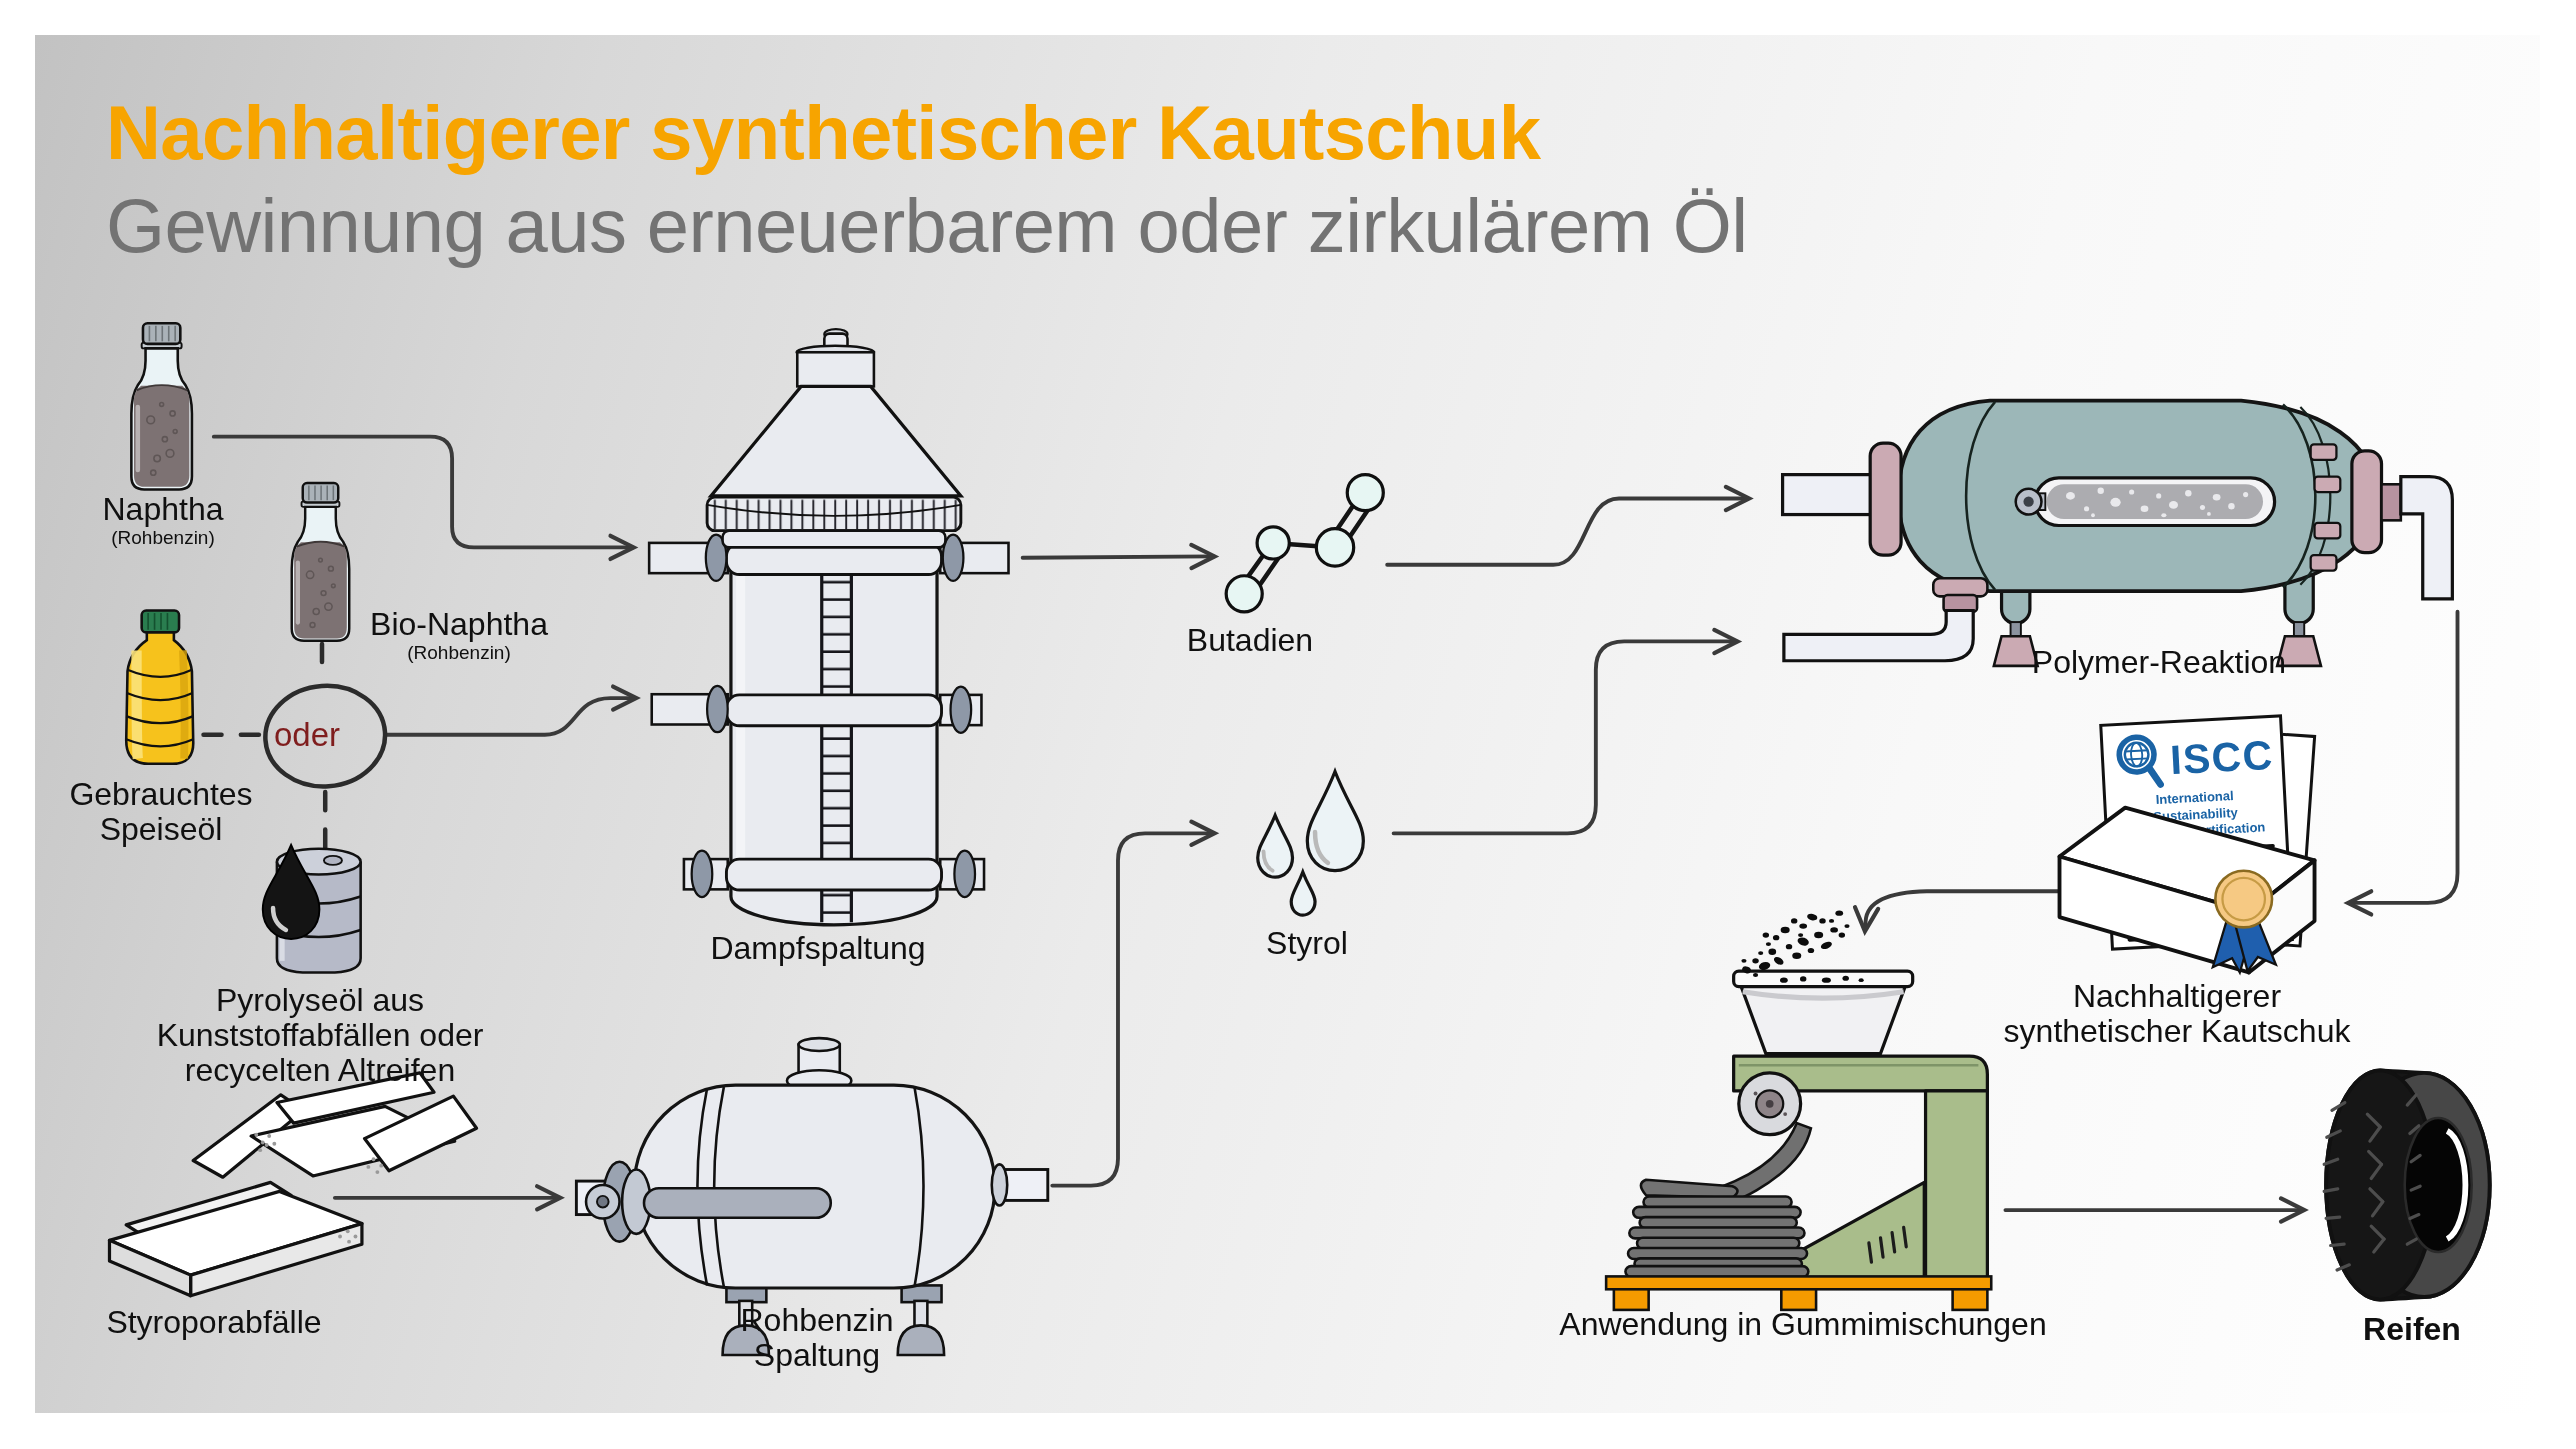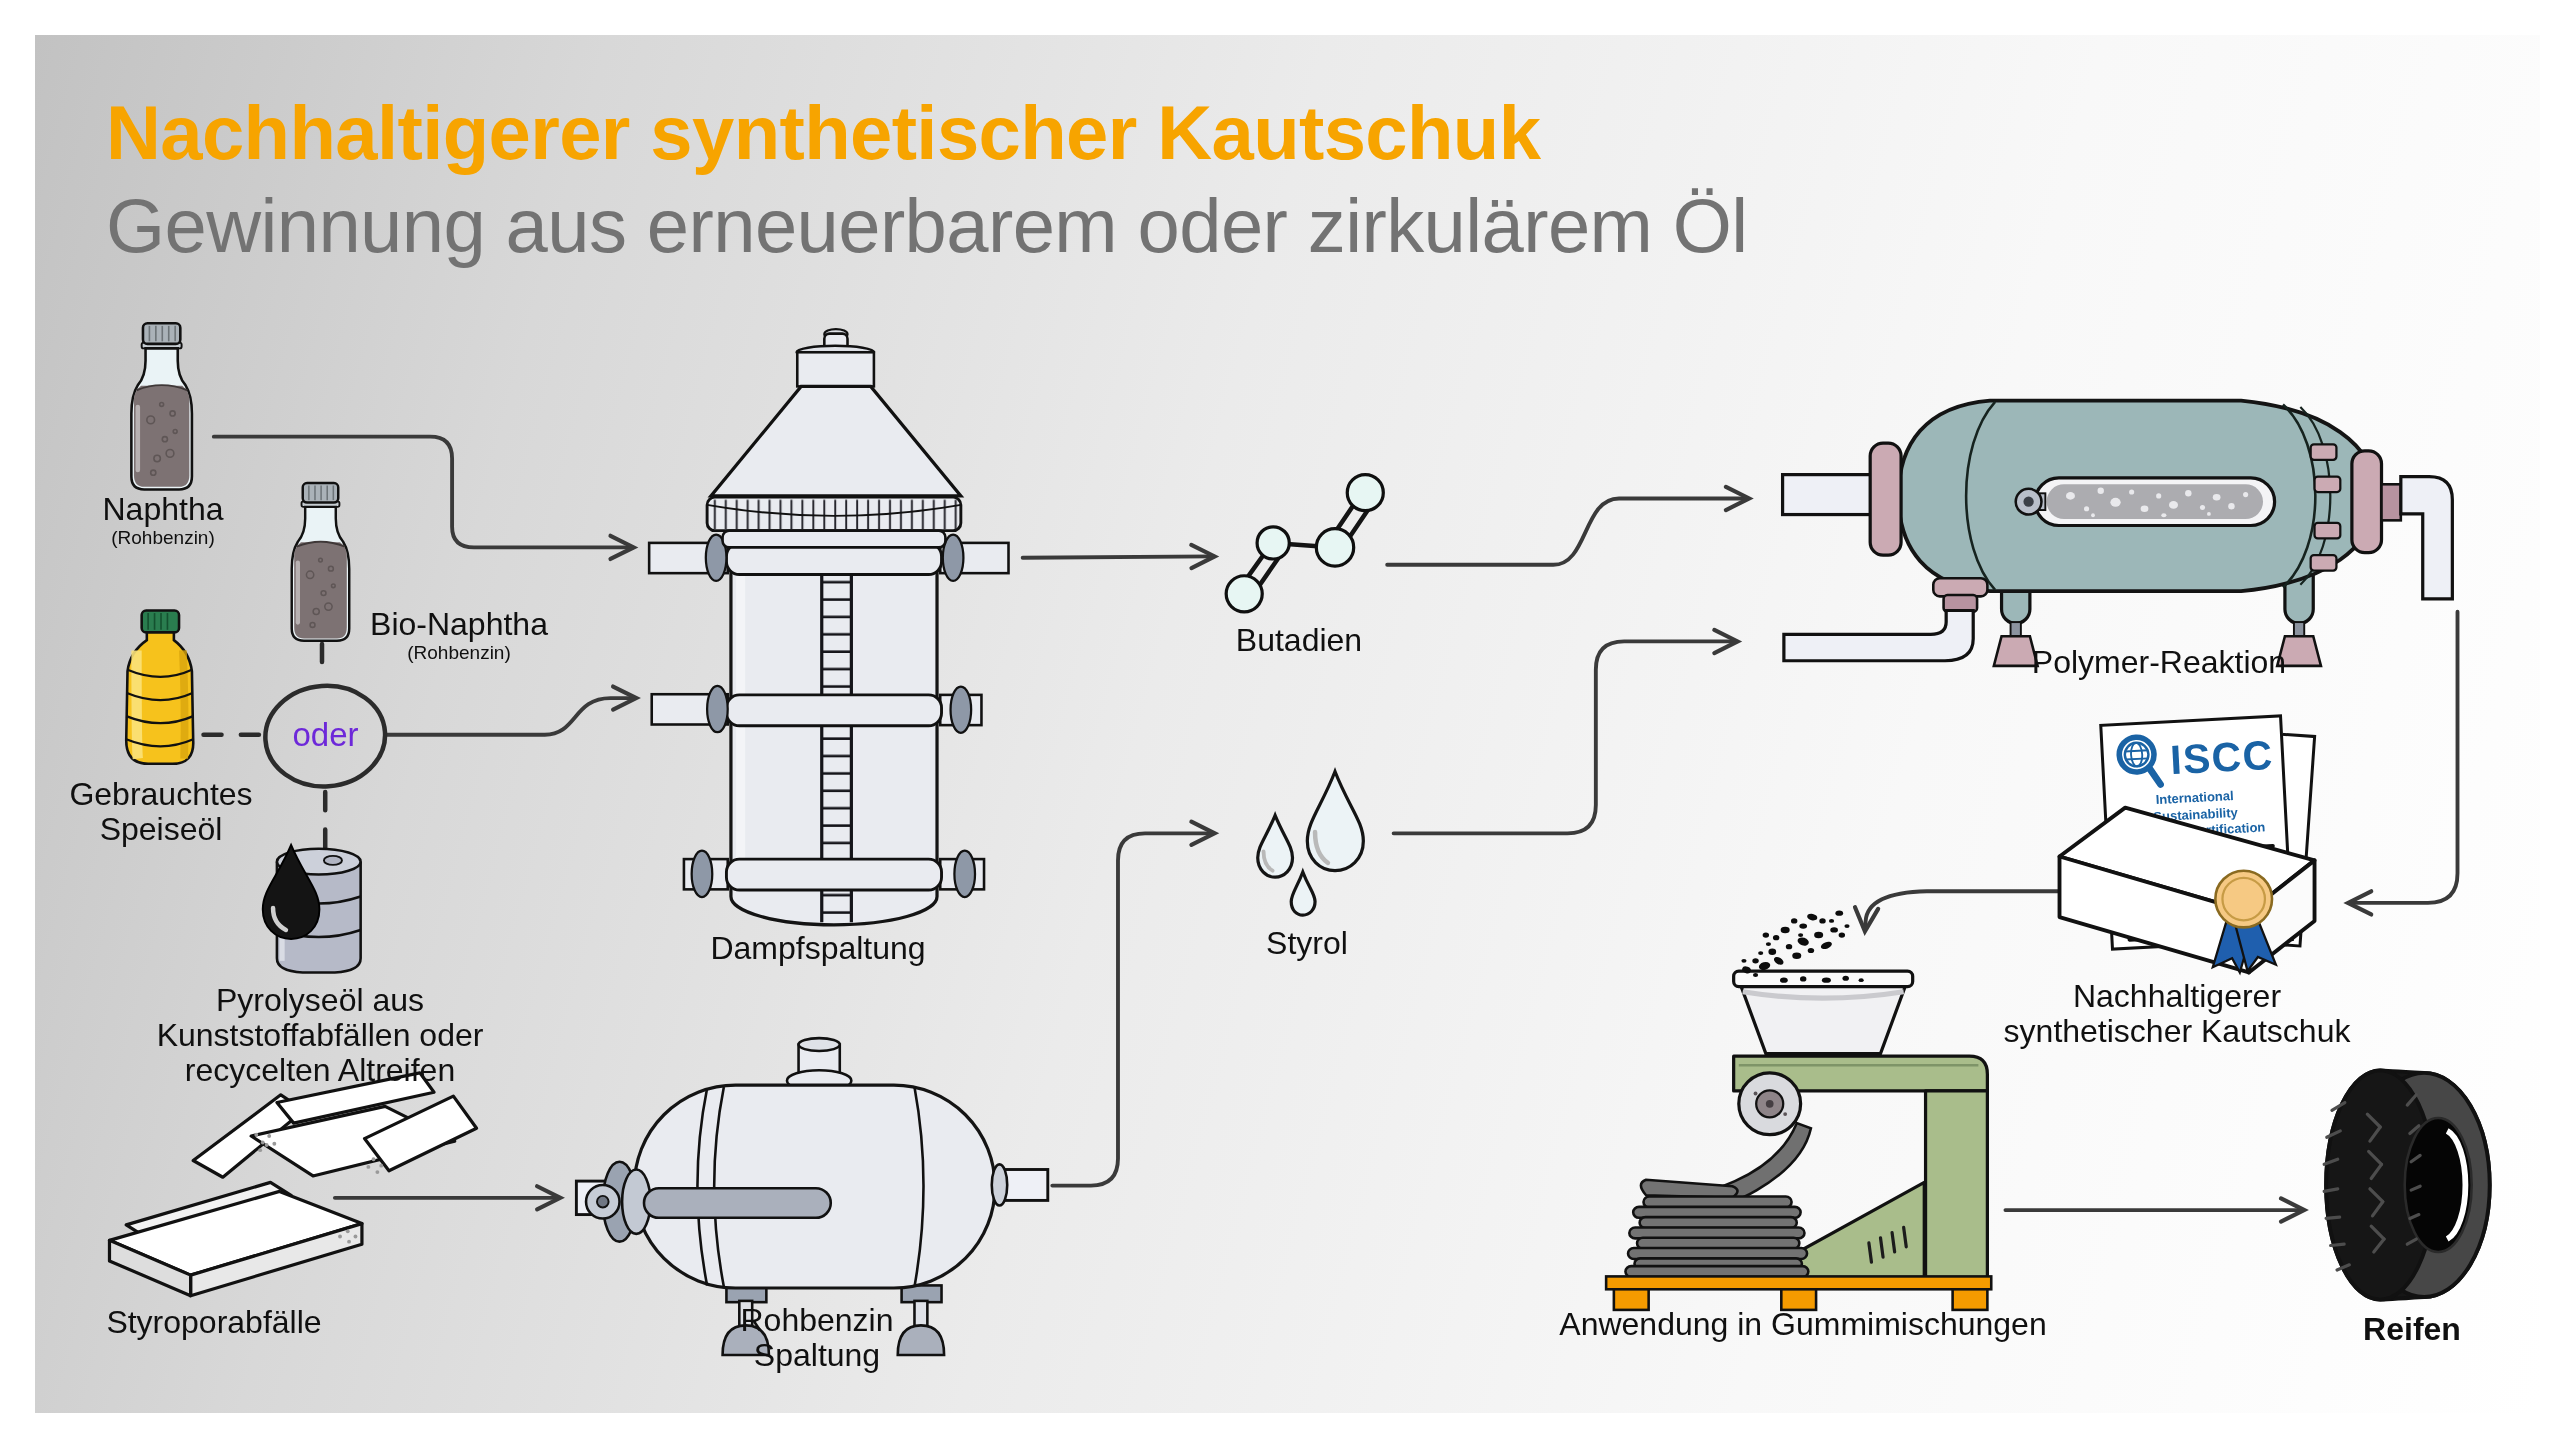--- a/index.html
+++ b/index.html
@@ -18,21 +18,21 @@
   .cert-back{position:absolute;left:2141px;top:729px;width:162px;height:207px;background:#fff;
     border:3.9px solid #111;transform:rotate(4deg);z-index:2;}
   .cert{position:absolute;left:2105px;top:719px;width:183px;height:227px;background:#fff;
     border:3.9px solid #111;transform:rotate(-3deg);z-index:2;box-sizing:border-box;padding:6.4px 7.7px;}
   .cert-row{display:flex;align-items:center;justify-content:center;gap:5.2px;}
   .cert-org{font-size:41px;font-weight:700;color:#1a63a5;letter-spacing:1.3px;}
   .cert-tag{font-size:13px;font-weight:700;color:#1a63a5;text-align:center;line-height:1.25;}
   .cert-lines{margin-top:9px;}
   .cert-lines div{height:3.9px;background:#0e0e0e;border-radius:1.9px;margin:8.4px auto 0;}
   .oder{position:absolute;left:274px;top:716px;width:103px;z-index:5;font-size:33px;
-    color:#6d28d9;text-align:center;}
+    color:#7f1d1d;text-align:left;}
 </style>
 </head>
 <body>
 
 <div class="panel"></div>
 
 <div class="ttl">Nachhaltigerer synthetischer Kautschuk</div>
 <div class="sub">Gewinnung aus erneuerbarem oder zirkulärem Öl</div>
 
 <div class="cert-back"></div>
@@ -473,21 +473,21 @@
 <div class="oder">oder</div>
 
 <div class="label wrap" style="left:320px;top:983px;width:399px;">Pyrolyseöl aus Kunststoffabfällen oder recycelten Altreifen</div>
 
 <div class="label" style="left:214px;top:1305px;">Styroporabfälle</div>
 
 <div class="label" style="left:818px;top:931px;">Dampfspaltung</div>
 
 <div class="label wrap" style="left:817px;top:1303px;width:200px;">Rohbenzin Spaltung</div>
 
-<div class="label" style="left:1299px;top:623px;">Butadien</div>
+<div class="label" style="left:1250px;top:623px;">Butadien</div>
 
 <div class="label" style="left:1307px;top:926px;">Styrol</div>
 
 <div class="label" style="left:2159px;top:645px;">Polymer-Reaktion</div>
 
 <div class="label wrap" style="left:2177px;top:979px;width:361px;">Nachhaltigerer synthetischer Kautschuk</div>
 
 <div class="label" style="left:1803px;top:1307px;">Anwendung in Gummimischungen</div>
 
 <div class="label" style="left:2412px;top:1312px;font-weight:bold;">Reifen</div>

